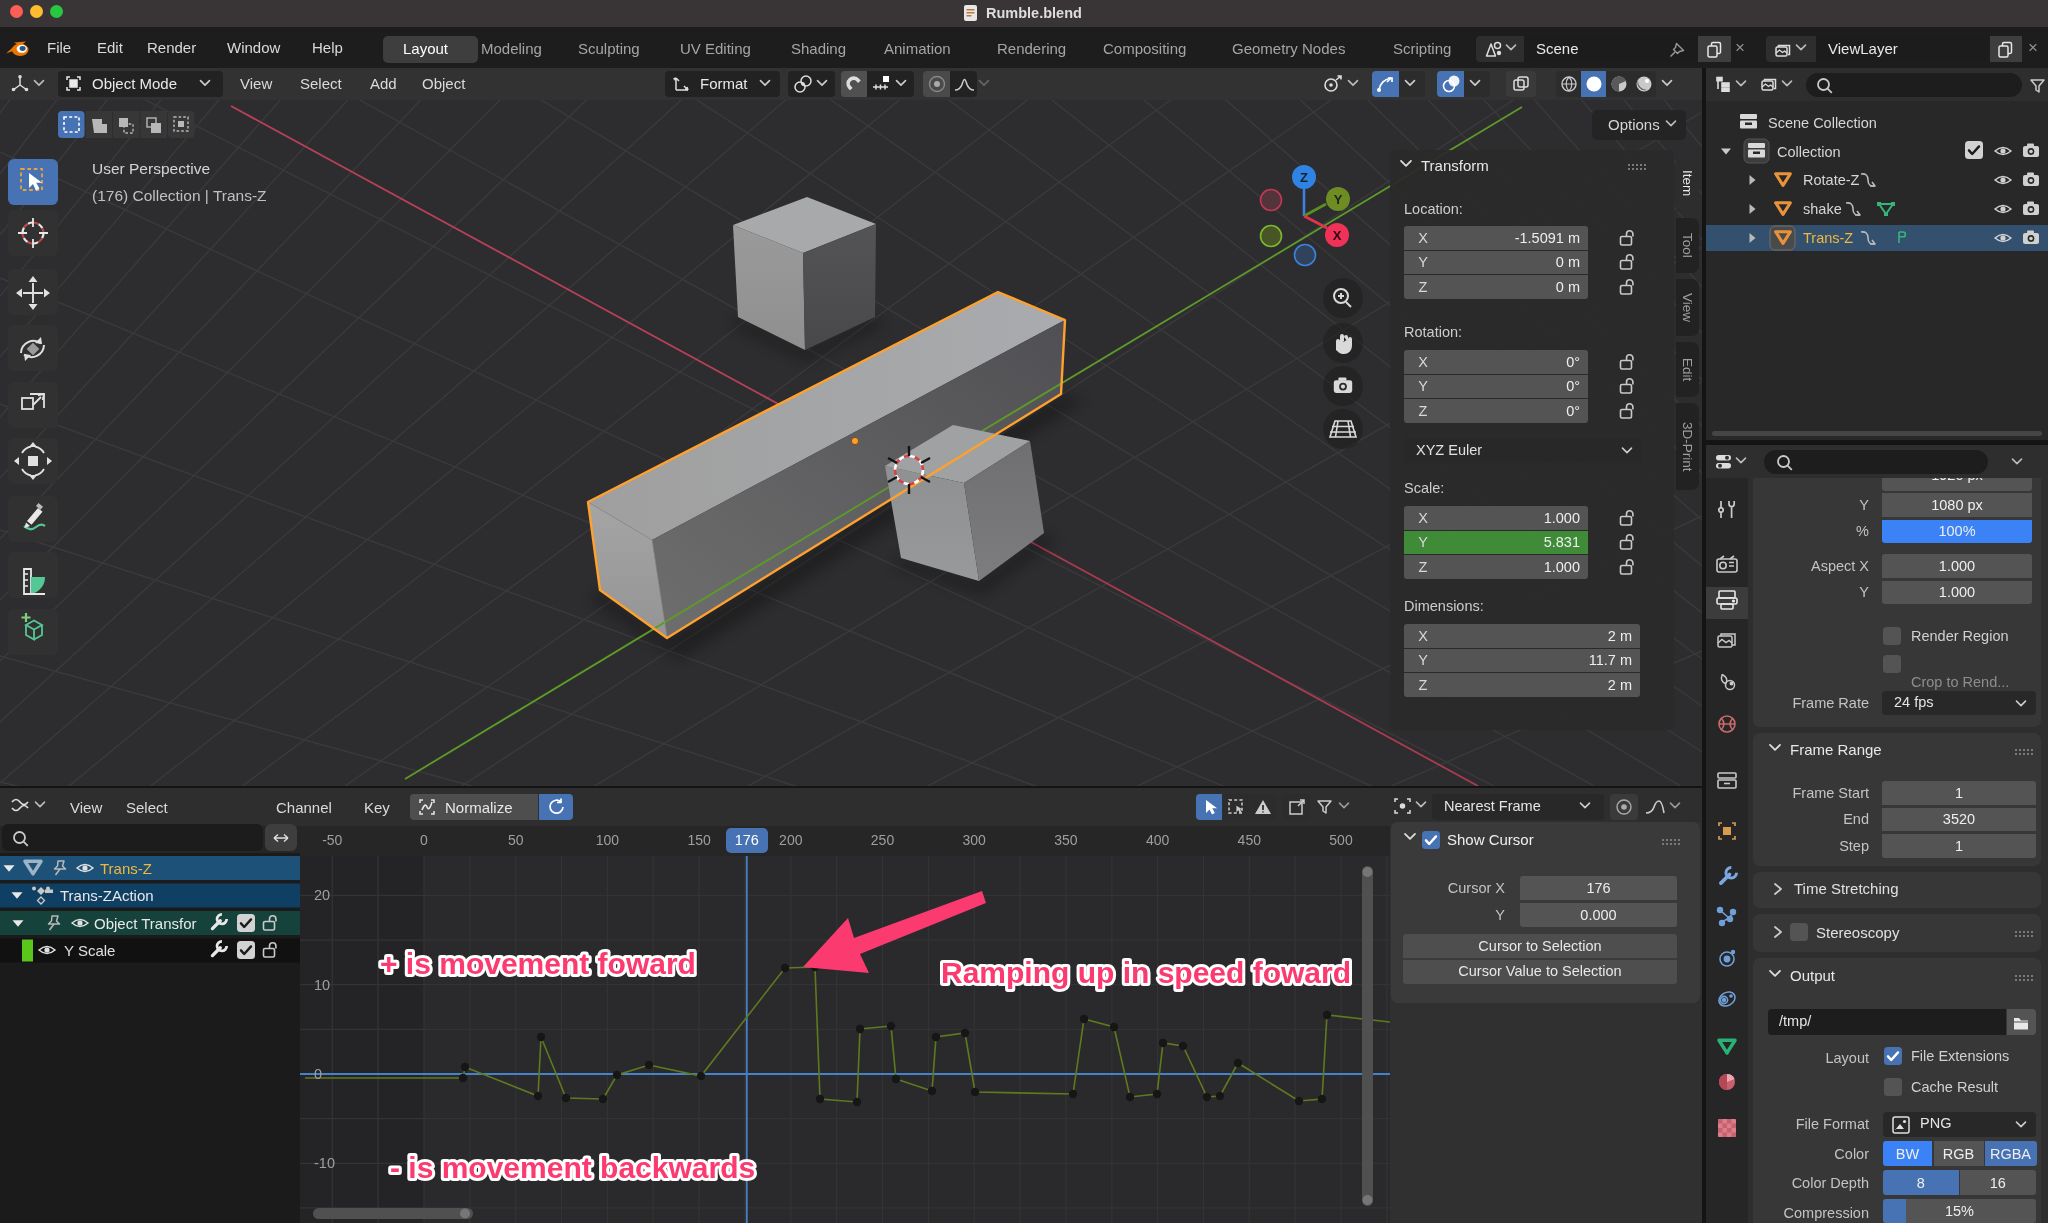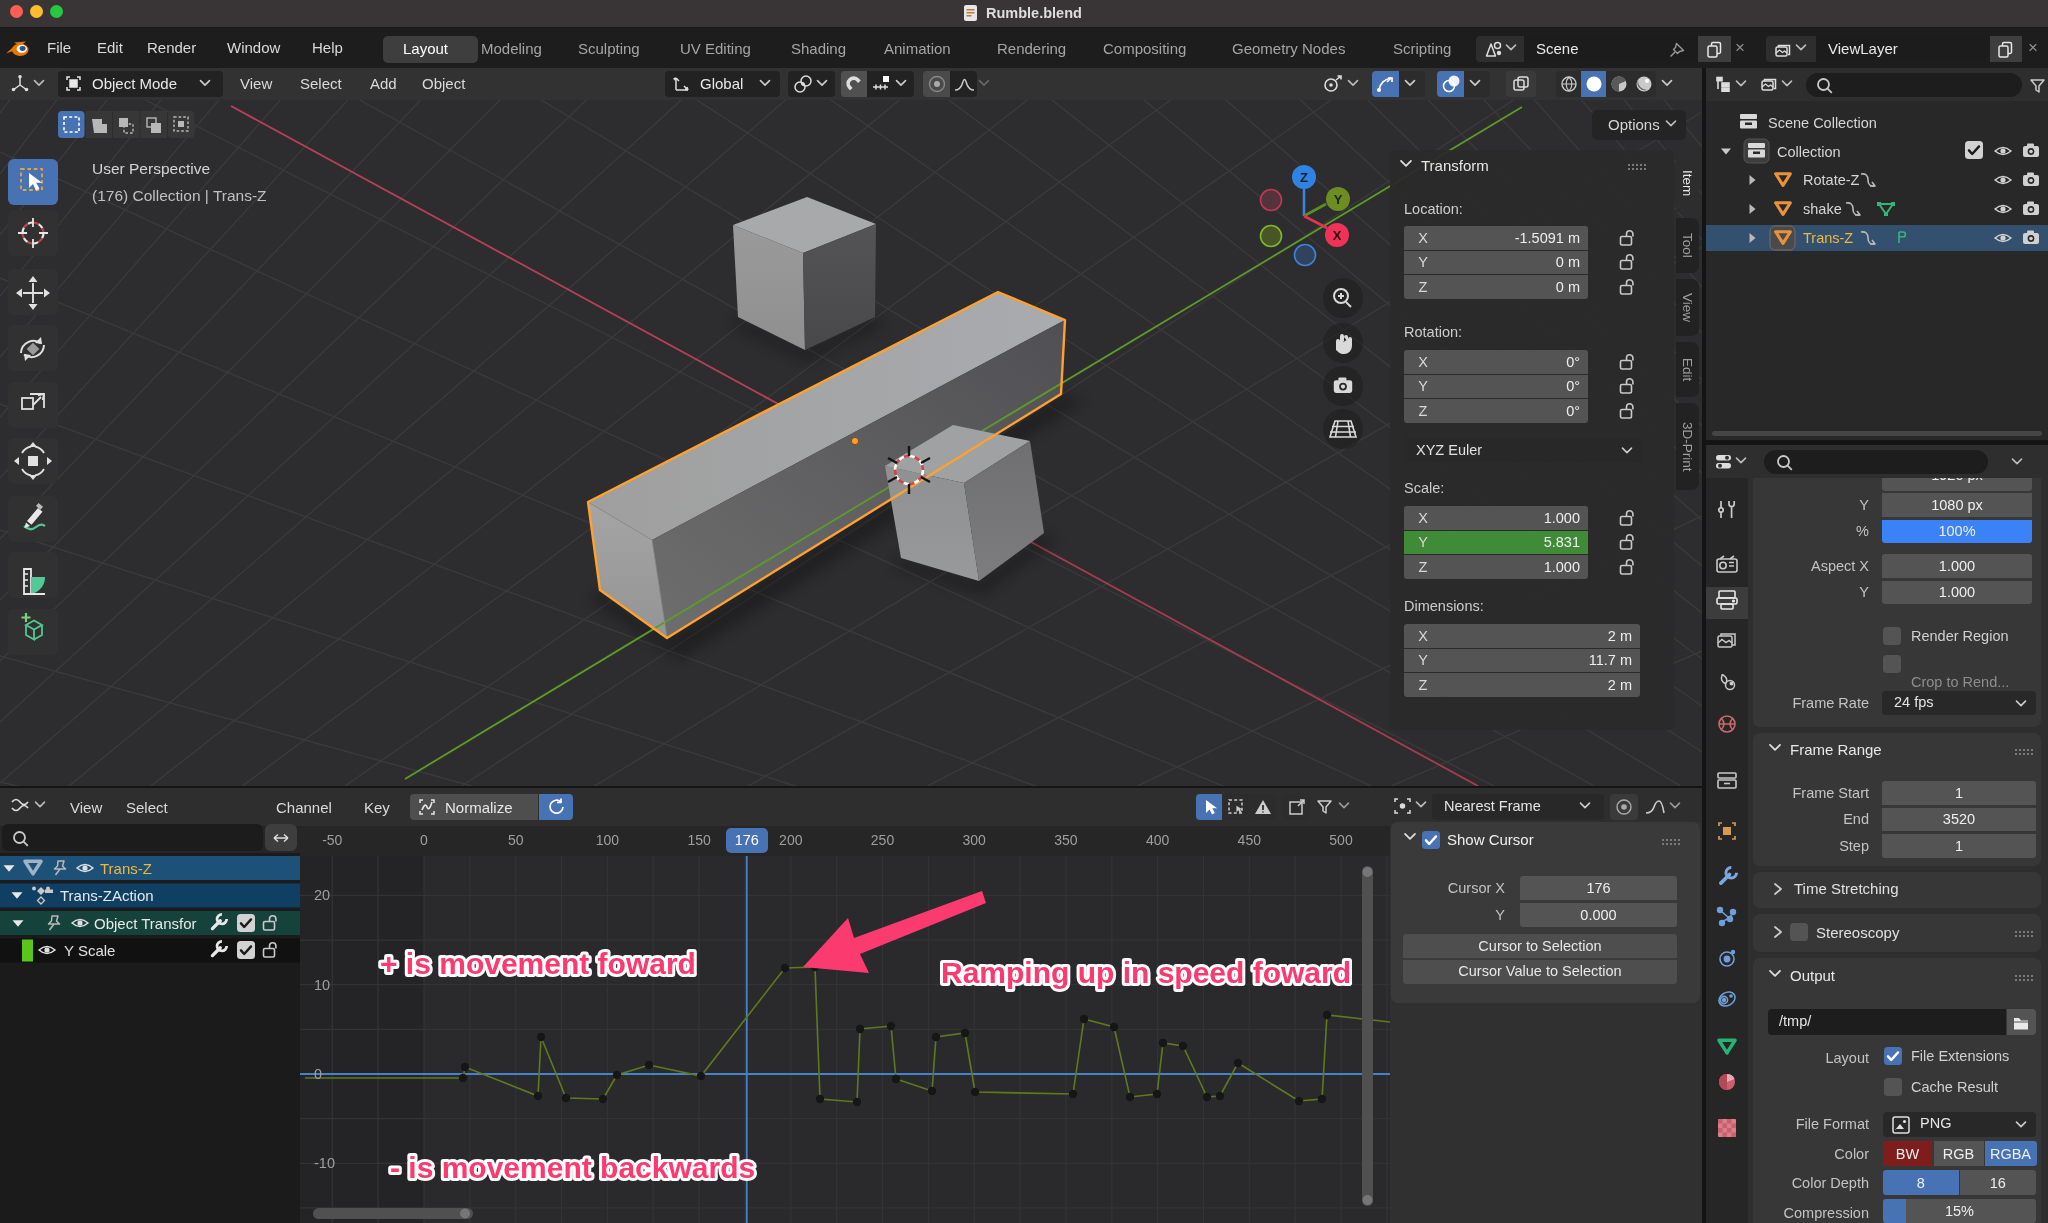--- a/index.html
+++ b/index.html
@@ -369,21 +369,21 @@
     <div class="txt menu" style="left:370px;top:75px;">Add</div>
     <div class="txt menu" style="left:422px;top:75px;">Object</div>
     <div class="abs" style="left:665px;top:71px;width:115px;height:26px;background:#222222;border-radius:4px;"></div>
     <div class="txt" style="left:672px;top:74px;"><svg width="20" height="20" viewBox="0 0 20 20" style="">
         <g stroke="#ddd" stroke-width="1.5" fill="none">
           <path d="M4 16 v-12 m0 12 h12"></path>
           <path d="M4 4 l3 3 m-3 -3 l-2.5 1 m2.5 -1 l-1 2.5"></path>
           <path d="M16 16 l-4 -4 m4 4 l-1 -3 m1 3 l-3 -1"></path>
         </g>
       </svg></div>
-    <div class="txt" style="left:700px;top:75px;color:#e8e8e8;font-size:15px;">Global</div>
+    <div class="txt" style="left:700px;top:75px;color:#e8e8e8;font-size:15px;">Format</div>
     <div class="txt" style="left:758px;top:75px;"><svg width="14" height="18" viewBox="0 0 14 18" style="">
         <path d="M2.5 5.6875 l4.5 4.5 l4.5 -4.5" fill="none" stroke="#ccc" stroke-width="1.6" stroke-linecap="round" stroke-linejoin="round"></path>
       </svg></div>
     <div class="abs" style="left:788px;top:71px;width:47px;height:26px;background:#222222;border-radius:4px;"></div>
     <div class="txt" style="left:793px;top:74px;"><svg width="20" height="20" viewBox="0 0 20 20" style="">
         <g stroke="#ddd" stroke-width="1.5" fill="none">
           <circle cx="7" cy="13" r="5"></circle>
           <circle cx="13" cy="7" r="5"></circle>
           <circle cx="10" cy="10" r="1.8" fill="#ddd" stroke="none"></circle>
         </g>
@@ -995,21 +995,21 @@
     <div class="txt" style="left:1892px;top:1116px;"><svg width="18" height="18" viewBox="0 0 18 18" style="">
         <rect x="1" y="1" width="16" height="16" rx="2" fill="none" stroke="#e0e0e0" stroke-width="1.5"></rect>
         <circle cx="12.5" cy="5.5" r="1.6" fill="#e0e0e0"></circle>
         <path d="M3 14 l5 -6 l4 5 h-9z" fill="#e0e0e0"></path>
       </svg></div>
     <div class="txt" style="left:1920px;top:1115px;color:#e5e5e5;font-size:14.5px;">PNG</div>
     <div class="txt" style="left:2014px;top:1117px;"><svg width="14" height="18" viewBox="0 0 14 18" style="">
         <path d="M2.5 5.1875 l4.5 4.5 l4.5 -4.5" fill="none" stroke="#ccc" stroke-width="1.6" stroke-linecap="round" stroke-linejoin="round"></path>
       </svg></div>
     <div class="plabel" style="left:1669px;top:1146px;width:200px;color:#c3c3c3;">Color</div>
-    <div class="field" style="left:1883px;top:1141px;width:49px;height:25px;background:#7f1d1d;border-radius:3px 0 0 3px;font-size:14.5px;color:#eee;">
+    <div class="field" style="left:1883px;top:1141px;width:49px;height:25px;background:#3b82f6;border-radius:3px 0 0 3px;font-size:14.5px;color:#eee;">
       <span class="fc">BW</span>
     </div>
     <div class="field" style="left:1933.5px;top:1141px;width:50px;height:25px;background:#545454;border-radius:0;font-size:14.5px;color:#eee;">
       <span class="fc">RGB</span>
     </div>
     <div class="field" style="left:1984.5px;top:1141px;width:52px;height:25px;background:#4772b3;border-radius:0 3px 3px 0;font-size:14.5px;color:#eee;">
       <span class="fc">RGBA</span>
     </div>
     <div class="plabel" style="left:1669px;top:1175px;width:200px;color:#c3c3c3;">Color Depth</div>
     <div class="field" style="left:1883px;top:1170px;width:75.5px;height:25px;background:#4772b3;border-radius:3px 0 0 3px;font-size:14.5px;color:#eee;">

